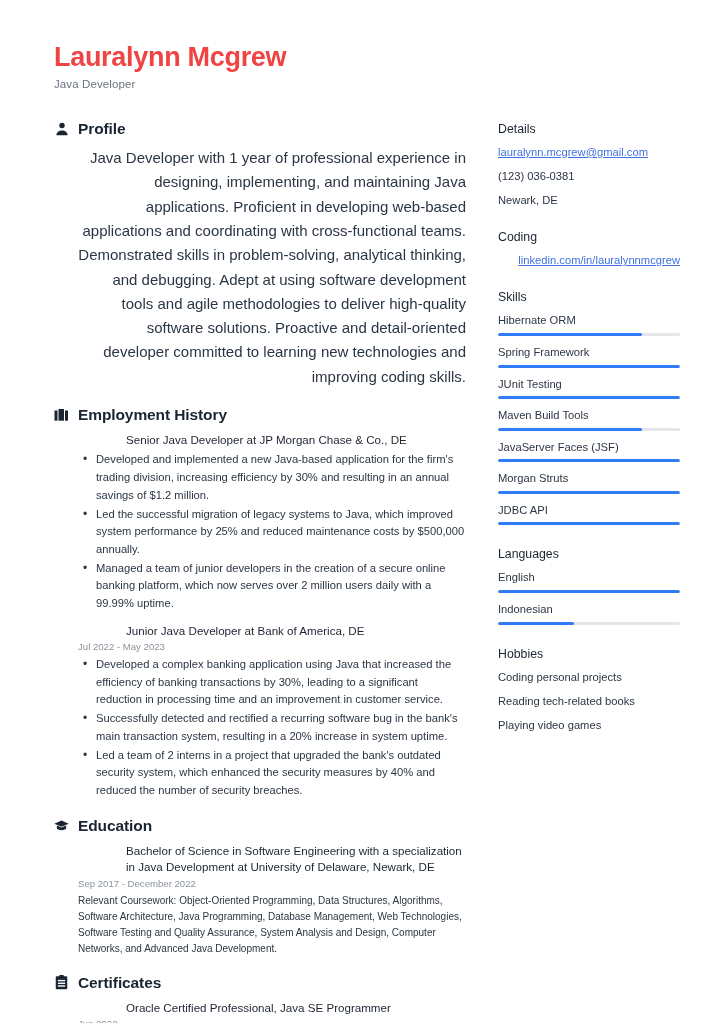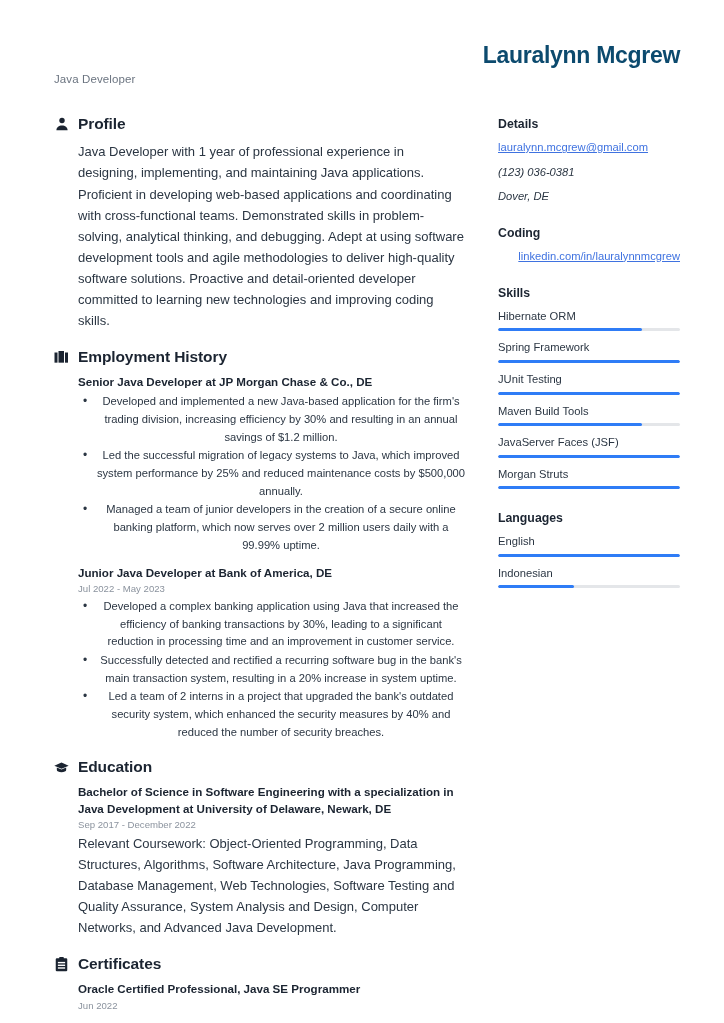--- a/index.html
+++ b/index.html
@@ -16,26 +16,25 @@
   .page {
     width: 724px;
     height: 1023px;
     position: relative;
     padding: 42px 44px 0 54px;
   }
 
   
   .header { margin-bottom: 30px; }
   .full-name {
-    font-size: 23px;
+    font-size: 27px;
     font-weight: bold;
     letter-spacing: -0.3px;
-    color: #0c4a6e;
+    color: #ef4444;
     line-height: 1.15;
-    text-align: right;
   }
   .job-title {
     font-size: 11.5px;
     color: #6b7480;
     margin-top: 5px;
     letter-spacing: 0.1px;
   }
 
   
   .columns {
@@ -67,50 +66,51 @@
   .section-title {
     font-size: 15.5px;
     font-weight: bold;
     color: #1b2431;
     letter-spacing: -0.1px;
   }
 
   .section-body { padding-left: 24px; }
 
   .para {
-    font-size: 13px;
+    font-size: 15px;
     line-height: 1.62;
     color: #2b3643;
+    text-align: right;
   }
 
   
   .entry { margin-bottom: 2px; }
   .entry + .entry { margin-top: 10px; }
   .entry-title {
     font-size: 11.6px;
-    font-weight: bold;
+    font-weight: normal;
     color: #1b2431;
     line-height: 1.42;
+    margin-left: 48px;
   }
   .entry-date {
     font-size: 9.6px;
     color: #8b939e;
     margin-top: 2px;
     margin-bottom: 4px;
   }
   .entry-desc {
-    font-size: 13px;
+    font-size: 10px;
     line-height: 1.6;
     color: #2b3643;
     margin-top: 3px;
   }
   ul.bullets {
     list-style: none;
     margin-top: 3px;
-    text-align: center;
   }
   ul.bullets li {
     position: relative;
     font-size: 11.2px;
     line-height: 1.58;
     color: #2b3643;
     padding-left: 18px;
     margin-bottom: 1px;
   }
   ul.bullets li::before {
@@ -119,30 +119,29 @@
     left: 5px;
     top: -1px;
     font-size: 12px;
     color: #2b3643;
   }
 
   
   .side-block { margin-bottom: 22px; }
   .side-title {
     font-size: 12.3px;
-    font-weight: bold;
+    font-weight: normal;
     color: #1b2431;
     margin-bottom: 9px;
   }
   .side-line {
     font-size: 11.2px;
     line-height: 1.35;
     color: #2b3643;
     margin-bottom: 9px;
-    font-style: italic;
   }
   .side-link {
     font-size: 11.2px;
     line-height: 1.35;
     color: #3f72e0;
     text-decoration: underline;
     margin-bottom: 9px;
     display: block;
     word-break: break-all;
     cursor: pointer;
@@ -283,21 +282,21 @@
       </div>
 
     </div>
 
     <div class="col-side">
 
       <div class="side-block">
         <div class="side-title">Details</div>
         <a class="side-link" style="color: rgb(63, 114, 224);">lauralynn.mcgrew@gmail.com</a>
         <div class="side-line">(123) 036-0381</div>
-        <div class="side-line">Dover, DE</div>
+        <div class="side-line">Newark, DE</div>
       </div>
 
       <div class="side-block">
         <div class="side-title">Coding</div>
         <a class="side-link" style="color: rgb(63, 114, 224); text-align: right;">linkedin.com/in/lauralynnmcgrew</a>
       </div>
 
       <div class="side-block">
         <div class="side-title">Skills</div>
 
@@ -330,34 +329,46 @@
           <div class="bar-track">
             <div class="bar-fill" style="width: 100%; background: rgb(47, 124, 246);"></div>
           </div>
         </div>
         <div class="bar-item">
           <div class="bar-label">Morgan Struts</div>
           <div class="bar-track">
             <div class="bar-fill" style="width: 100%; background: rgb(47, 124, 246);"></div>
           </div>
         </div>
+        <div class="bar-item">
+          <div class="bar-label">JDBC API</div>
+          <div class="bar-track">
+            <div class="bar-fill" style="width: 100%; background: rgb(47, 124, 246);"></div>
+          </div>
+        </div>
       </div>
 
       <div class="side-block">
         <div class="side-title">Languages</div>
         <div class="bar-item">
           <div class="bar-label">English</div>
           <div class="bar-track">
             <div class="bar-fill" style="width: 100%; background: rgb(47, 124, 246);"></div>
           </div>
         </div>
         <div class="bar-item">
           <div class="bar-label">Indonesian</div>
           <div class="bar-track">
             <div class="bar-fill" style="width: 42%; background: rgb(47, 124, 246);"></div>
           </div>
         </div>
       </div>
 
+      <div class="side-block">
+        <div class="side-title">Hobbies</div>
+        <div class="hobby-line">Coding personal projects</div>
+        <div class="hobby-line">Reading tech-related books</div>
+        <div class="hobby-line">Playing video games</div>
+      </div>
 
     </div>
   </div>
 </div>
 
 </body></html>

